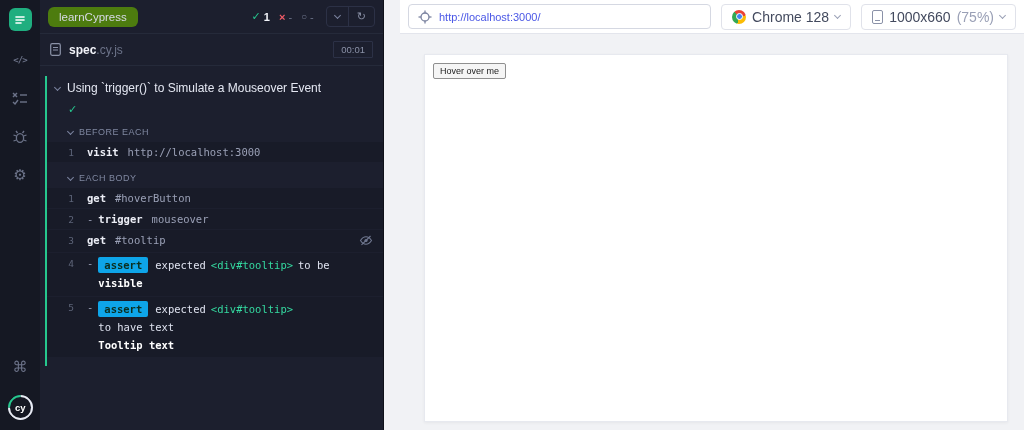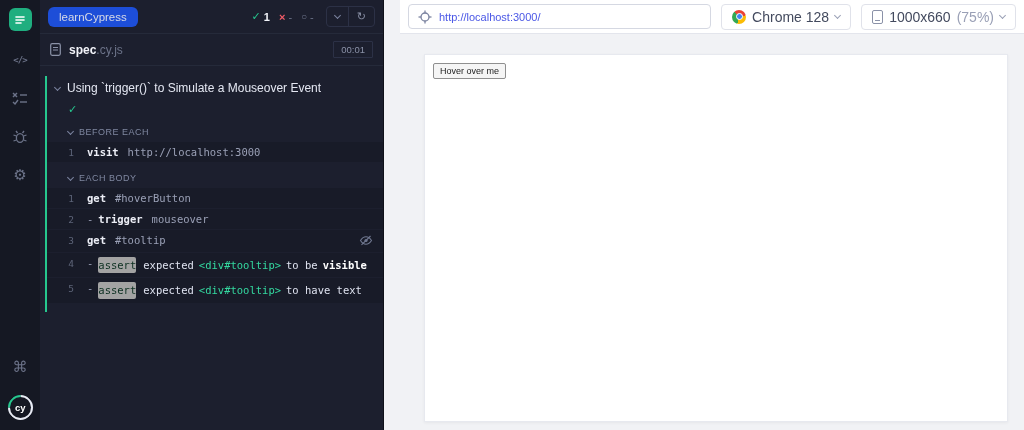--- a/index.html
+++ b/index.html
@@ -11,21 +11,21 @@
   .rail-tile { width:23px; height:23px; border-radius:6px; background:#1fae7f; display:flex; align-items:center; justify-content:center; cursor:pointer; }
   .rail-icon { color:#6c7389; font-size:15px; line-height:1; cursor:pointer; display:flex; align-items:center; justify-content:center; width:20px; height:18px; }
   .rail-icon.code { font-size:9px; font-weight:bold; font-family:"DejaVu Sans Mono",monospace; letter-spacing:-1px; }
   .rail-spacer { flex:1; }
   .cy-logo { width:25px; height:25px; border-radius:50%; border:2px solid #e8ebf4; border-left-color:#26c88f; transform:rotate(45deg); display:flex; align-items:center; justify-content:center; cursor:pointer; }
   .cy-logo span { transform:rotate(-45deg); color:#fff; font-size:9.5px; font-weight:bold; }
 
   
   .reporter { width:344px; background:#1c1f2e; border-right:1px solid #0f1119; display:flex; flex-direction:column; flex-shrink:0; color:#dfe2ee; }
   .rep-header { height:33px; display:flex; align-items:center; padding:0 8px; gap:8px; }
-  .project-pill { background:#1d4ed8; border-radius:6px; padding:4px 11px; font-size:11.5px; color:#d7dae6; cursor:pointer; }
+  .project-pill { background:#4d7c0f; border-radius:6px; padding:4px 11px; font-size:11.5px; color:#d7dae6; cursor:pointer; }
   .stats { margin-left:auto; display:flex; align-items:center; gap:9px; font-size:11px; }
   .stat { display:flex; align-items:center; gap:3px; }
   .mark-pass { color:#26c88f; font-size:11px; }
   .mark-fail { color:#f25c68; font-weight:bold; font-size:11px; }
   .mark-pend { color:#6c7389; font-size:10px; }
   .val { color:#f2f4fa; font-weight:bold; }
   .val.dim { color:#6c7389; font-weight:normal; }
   .controls { display:flex; border:1px solid #2c3146; border-radius:4px; margin-left:4px; overflow:hidden; }
   .ctl { padding:3px 8px; color:#8b92a8; font-size:11px; display:flex; align-items:center; cursor:pointer; background:transparent; border:none; }
   .ctl + .ctl { border-left:1px solid #2c3146; }
@@ -42,21 +42,21 @@
   .test-row { display:flex; align-items:flex-start; gap:6px; padding:3px 8px 7px 21px; font-size:11.5px; color:#c7ccdc; cursor:pointer; }
   .test-check { color:#26c88f; font-size:11px; }
   .section-label { display:flex; align-items:center; gap:6px; padding:4px 8px 5px 21px; font-size:9px; letter-spacing:.5px; color:#7f87a0; cursor:pointer; }
 
   .cmd { display:flex; align-items:flex-start; background:#181b28; padding:4px 10px 4px 10px; margin-bottom:1px; font-family:"DejaVu Sans Mono",monospace; font-size:10.5px; cursor:pointer; }
   .cmd .num { width:30px; flex-shrink:0; text-align:right; padding-right:13px; color:#5d6478; font-size:9.5px; padding-top:1px; }
   .cmd .dash { color:#9aa0b6; margin-right:5px; }
   .cmd .name { font-weight:bold; color:#eceef6; margin-right:9px; }
   .cmd .arg { color:#9aa0b6; }
   .cmd .msg { display:flex; flex-wrap:wrap; gap:2px 5px; color:#dfe3f0; line-height:1.55; flex:1; }
-  .badge { background:#a3a3a3; color:#0b2f20; font-weight:normal; padding:0 0; border-radius:2px; margin-right:2px; align-self:flex-start; }
+  .badge { background:#0ea5e9; color:#0b2f20; font-weight:bold; padding:0 6px; border-radius:2px; margin-right:2px; align-self:flex-start; }
   .tag { color:#34d9a0; }
   .strong { color:#ffffff; font-weight:bold; }
   .strong.block { width:100%; }
   .eye { margin-left:auto; padding-top:1px; }
   .gap { height:6px; }
 
   
   .preview { flex:1; background:#f1f2f5; display:flex; flex-direction:column; min-width:0; }
   .pv-header { height:34px; background:#fff; border-bottom:1px solid #e3e5ec; display:flex; align-items:center; padding:0 8px; gap:10px; flex-shrink:0;margin-left:16px; }
   .url-bar { flex:1; display:flex; align-items:center; gap:7px; border:1px solid #d5d8e2; border-radius:4px; height:25px; padding:0 9px; cursor:pointer; background:#fff; }
@@ -216,20 +216,21 @@
       </div>
 
       <div class="cmd">
         <span class="num">5</span>
         <span class="dash">-</span>
         <span class="msg">
           <span class="badge">assert</span>
           <span>expected</span>
           <span class="tag">&lt;div#tooltip&gt;</span>
           <span>to have text</span>
+          <span class="strong block">Tooltip text</span>
         </span>
       </div>
 
     </div>
   </div>
 </section>
 
 <section class="preview">
 
   <header class="pv-header">

